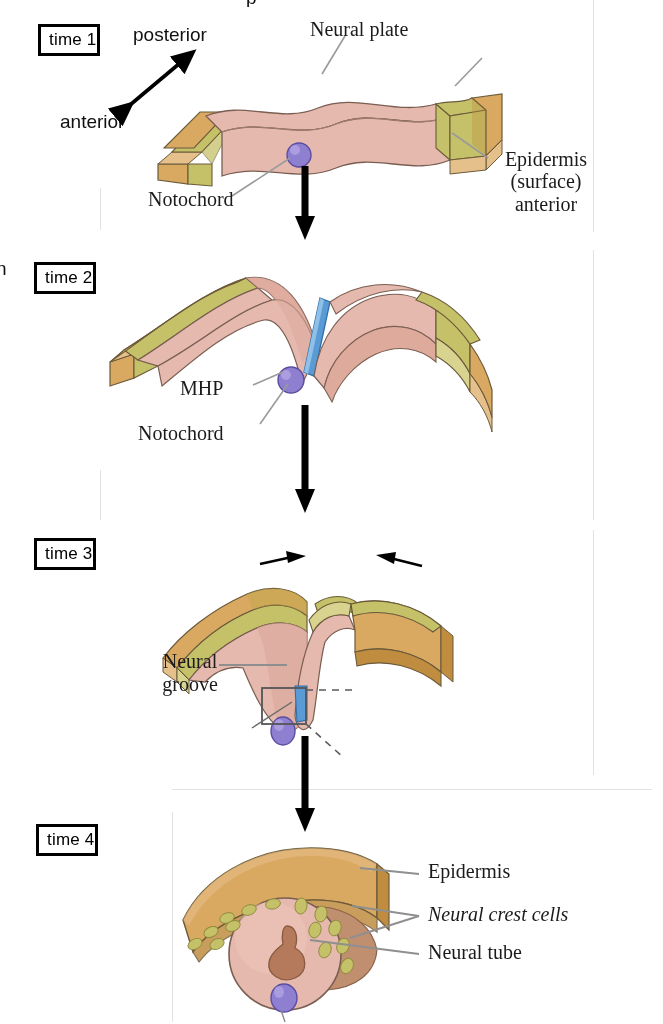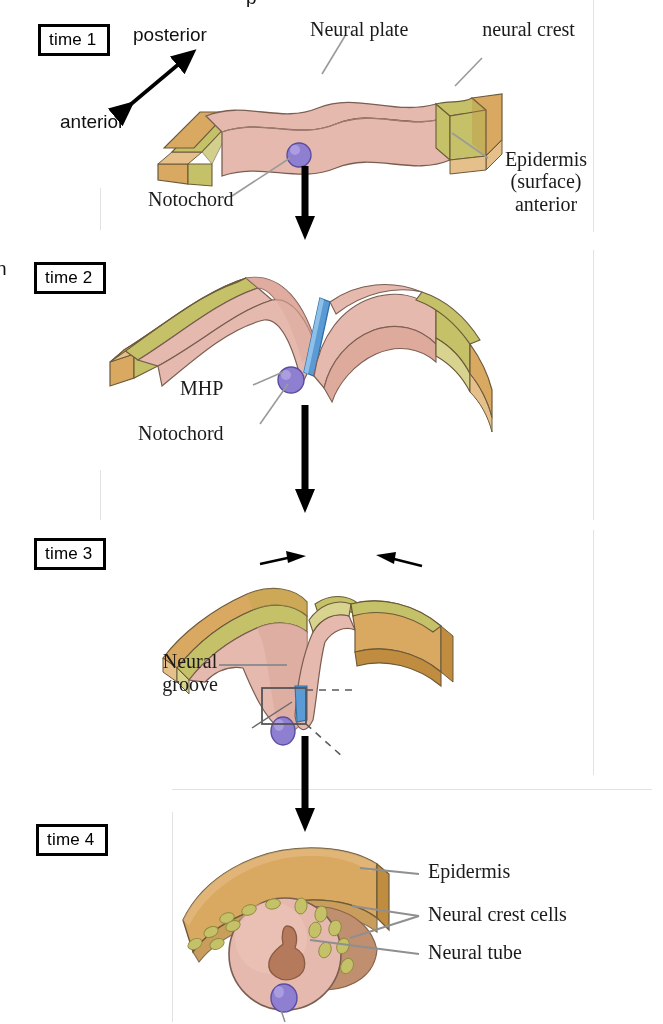--- a/index.html
+++ b/index.html
@@ -14,21 +14,21 @@
   #stage{position:absolute;inset:0;}
   .abs{position:absolute;}
 
   
   .time-box{
     border:3px solid #000;
     background:#fff;
     font-family:"Liberation Sans", sans-serif;
     font-size:17px;
     line-height:1;
-    padding:4px 10px 5px 8px;
+    padding:4px 0 5px 8px;
     letter-spacing:.2px;
     color:#000;
     white-space:nowrap;
   }
 
   
   .lbl{
     font-family:"Liberation Serif", serif;
     font-size:20px;
     line-height:1.12;
@@ -125,21 +125,20 @@
   <svg class="abs" style="left:0;top:0;" width="663" height="230" viewBox="0 0 663 230">
     <line x1="345" y1="36" x2="322" y2="74" stroke="#9a9a9a" stroke-width="1.6"></line>
     <line x1="482" y1="58" x2="455" y2="86" stroke="#9a9a9a" stroke-width="1.6"></line>
     <line x1="488" y1="158" x2="452" y2="133" stroke="#9a9a9a" stroke-width="1.6"></line>
     <line x1="232" y1="196" x2="290" y2="158" stroke="#9a9a9a" stroke-width="1.6"></line>
   </svg>
 
   <div class="abs lbl" style="left:310px;top:18px;">Neural plate</div>
 
   <div class="abs lbl multi" style="left:466px;top:18px;width:125px;">
-    <div>neural crest</div>
   </div>
 
   <div class="abs lbl multi" style="left:486px;top:148px;width:120px;">
     <div>Epidermis</div>
     <div>(surface)</div>
     <div>anterior</div>
   </div>
 
   <div class="abs lbl" style="left:148px;top:188px;">Notochord</div>
 
@@ -317,16 +316,16 @@
   </svg>
 
   <svg class="abs" style="left:0;top:0;" width="663" height="1024" viewBox="0 0 663 1024">
     <line x1="419" y1="874" x2="360" y2="868" stroke="#8f8f8f" stroke-width="2"></line>
     <line x1="419" y1="916" x2="350" y2="938" stroke="#8f8f8f" stroke-width="2"></line>
     <line x1="419" y1="916" x2="352" y2="906" stroke="#8f8f8f" stroke-width="2"></line>
     <line x1="419" y1="954" x2="310" y2="940" stroke="#8f8f8f" stroke-width="2"></line>
   </svg>
 
   <div class="abs lbl" style="left:428px;top:860px;">Epidermis</div>
-  <div class="abs lbl" style="left:428px;top:903px;">Neural crest cells</div>
+  <div class="abs lbl" style="left:428px;top:903px;font-style:italic;">Neural crest cells</div>
   <div class="abs lbl" style="left:428px;top:941px;">Neural tube</div>
 
 </div>
 
 </body></html>

